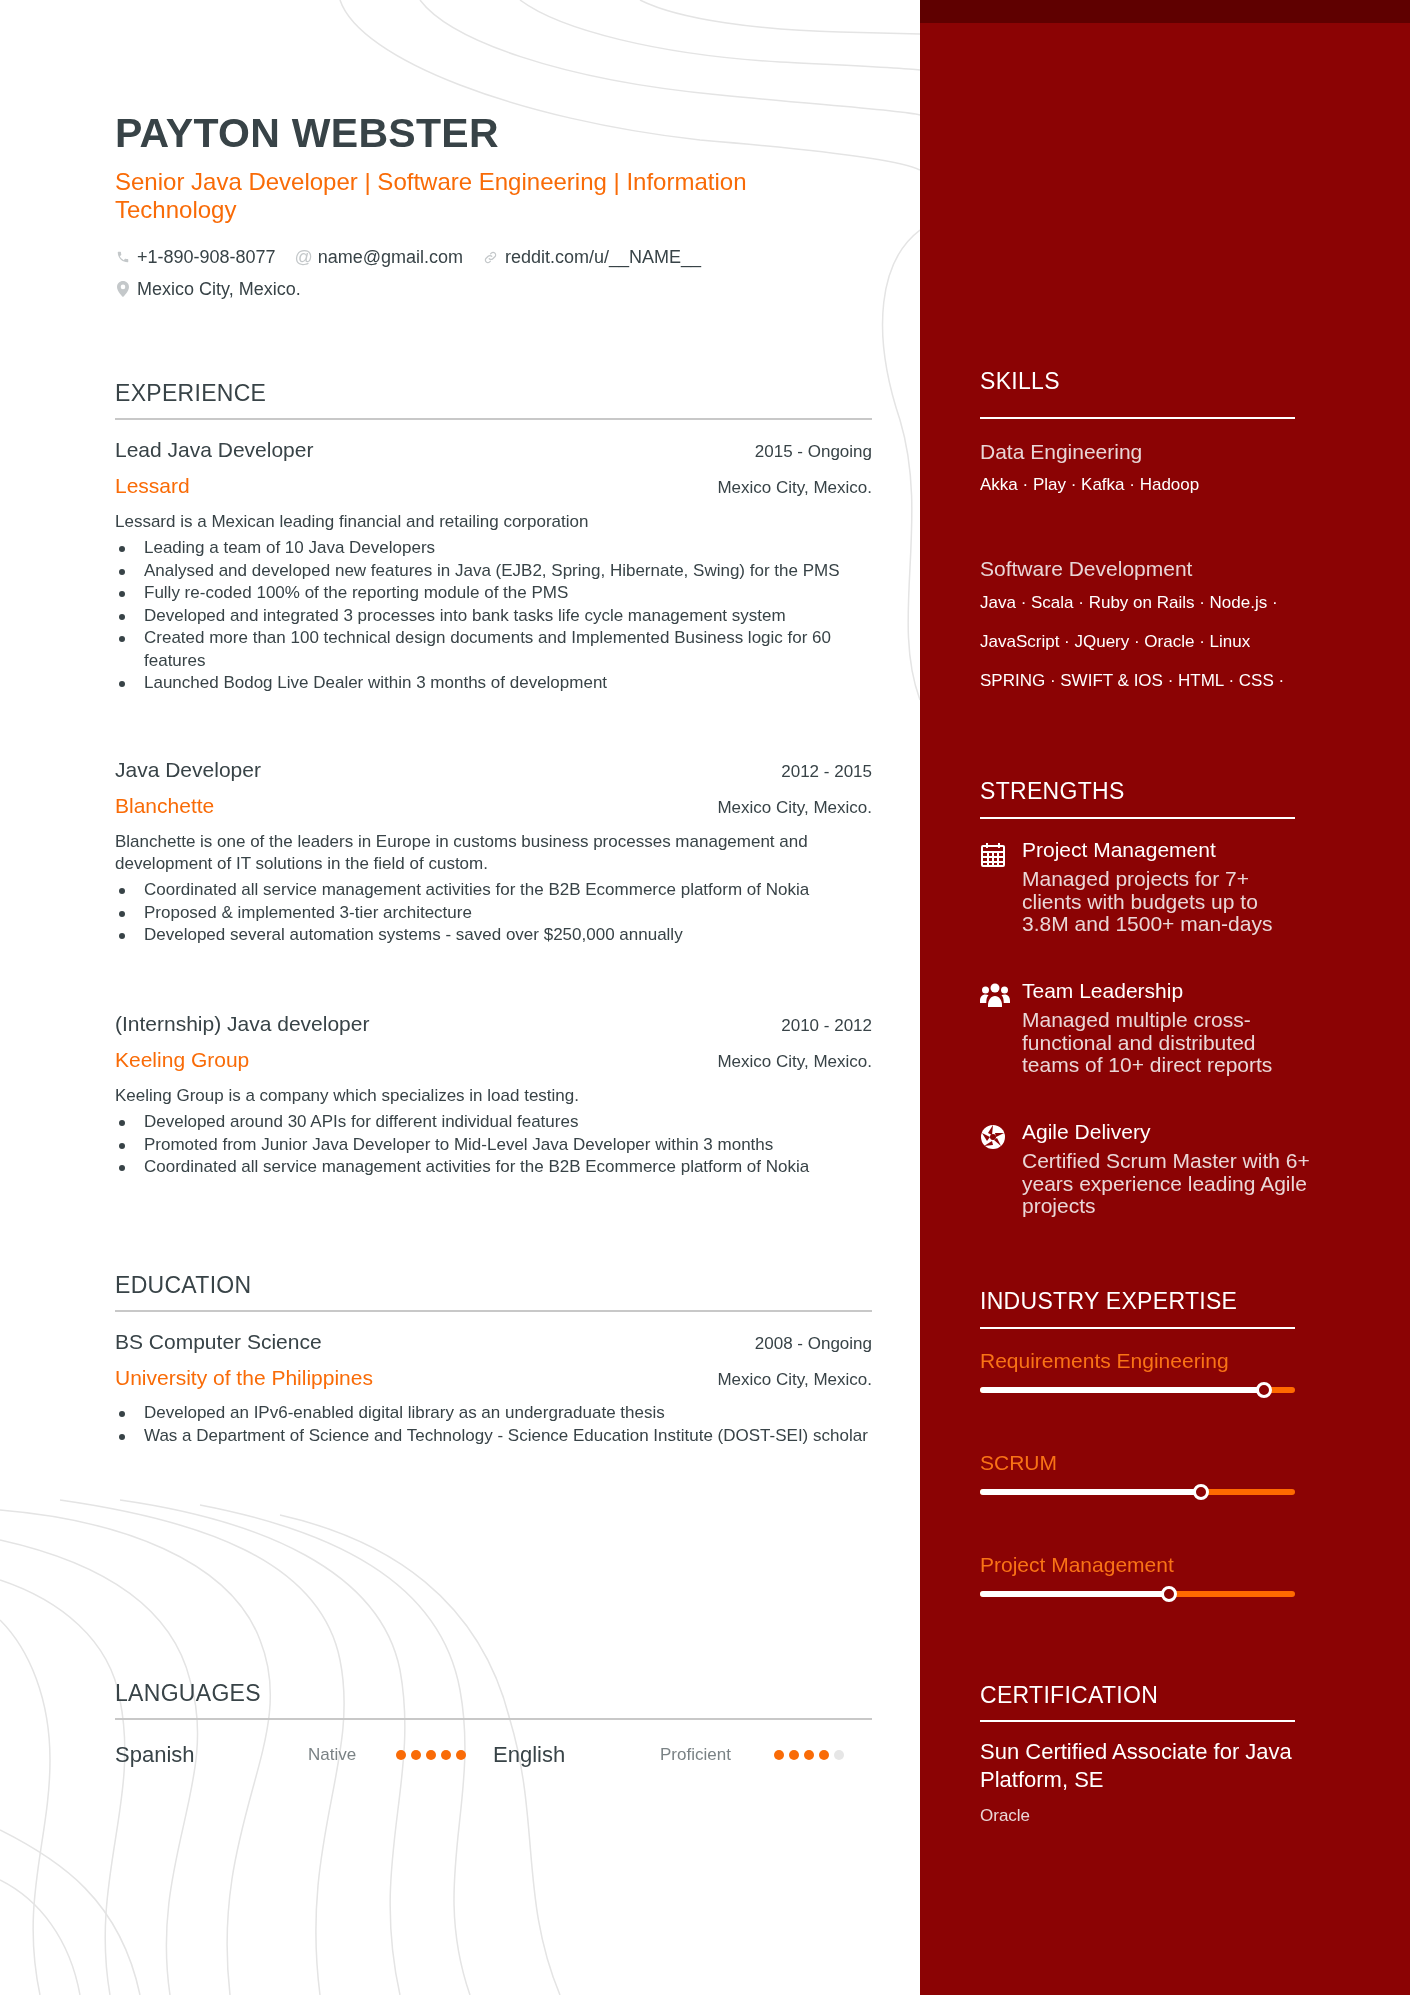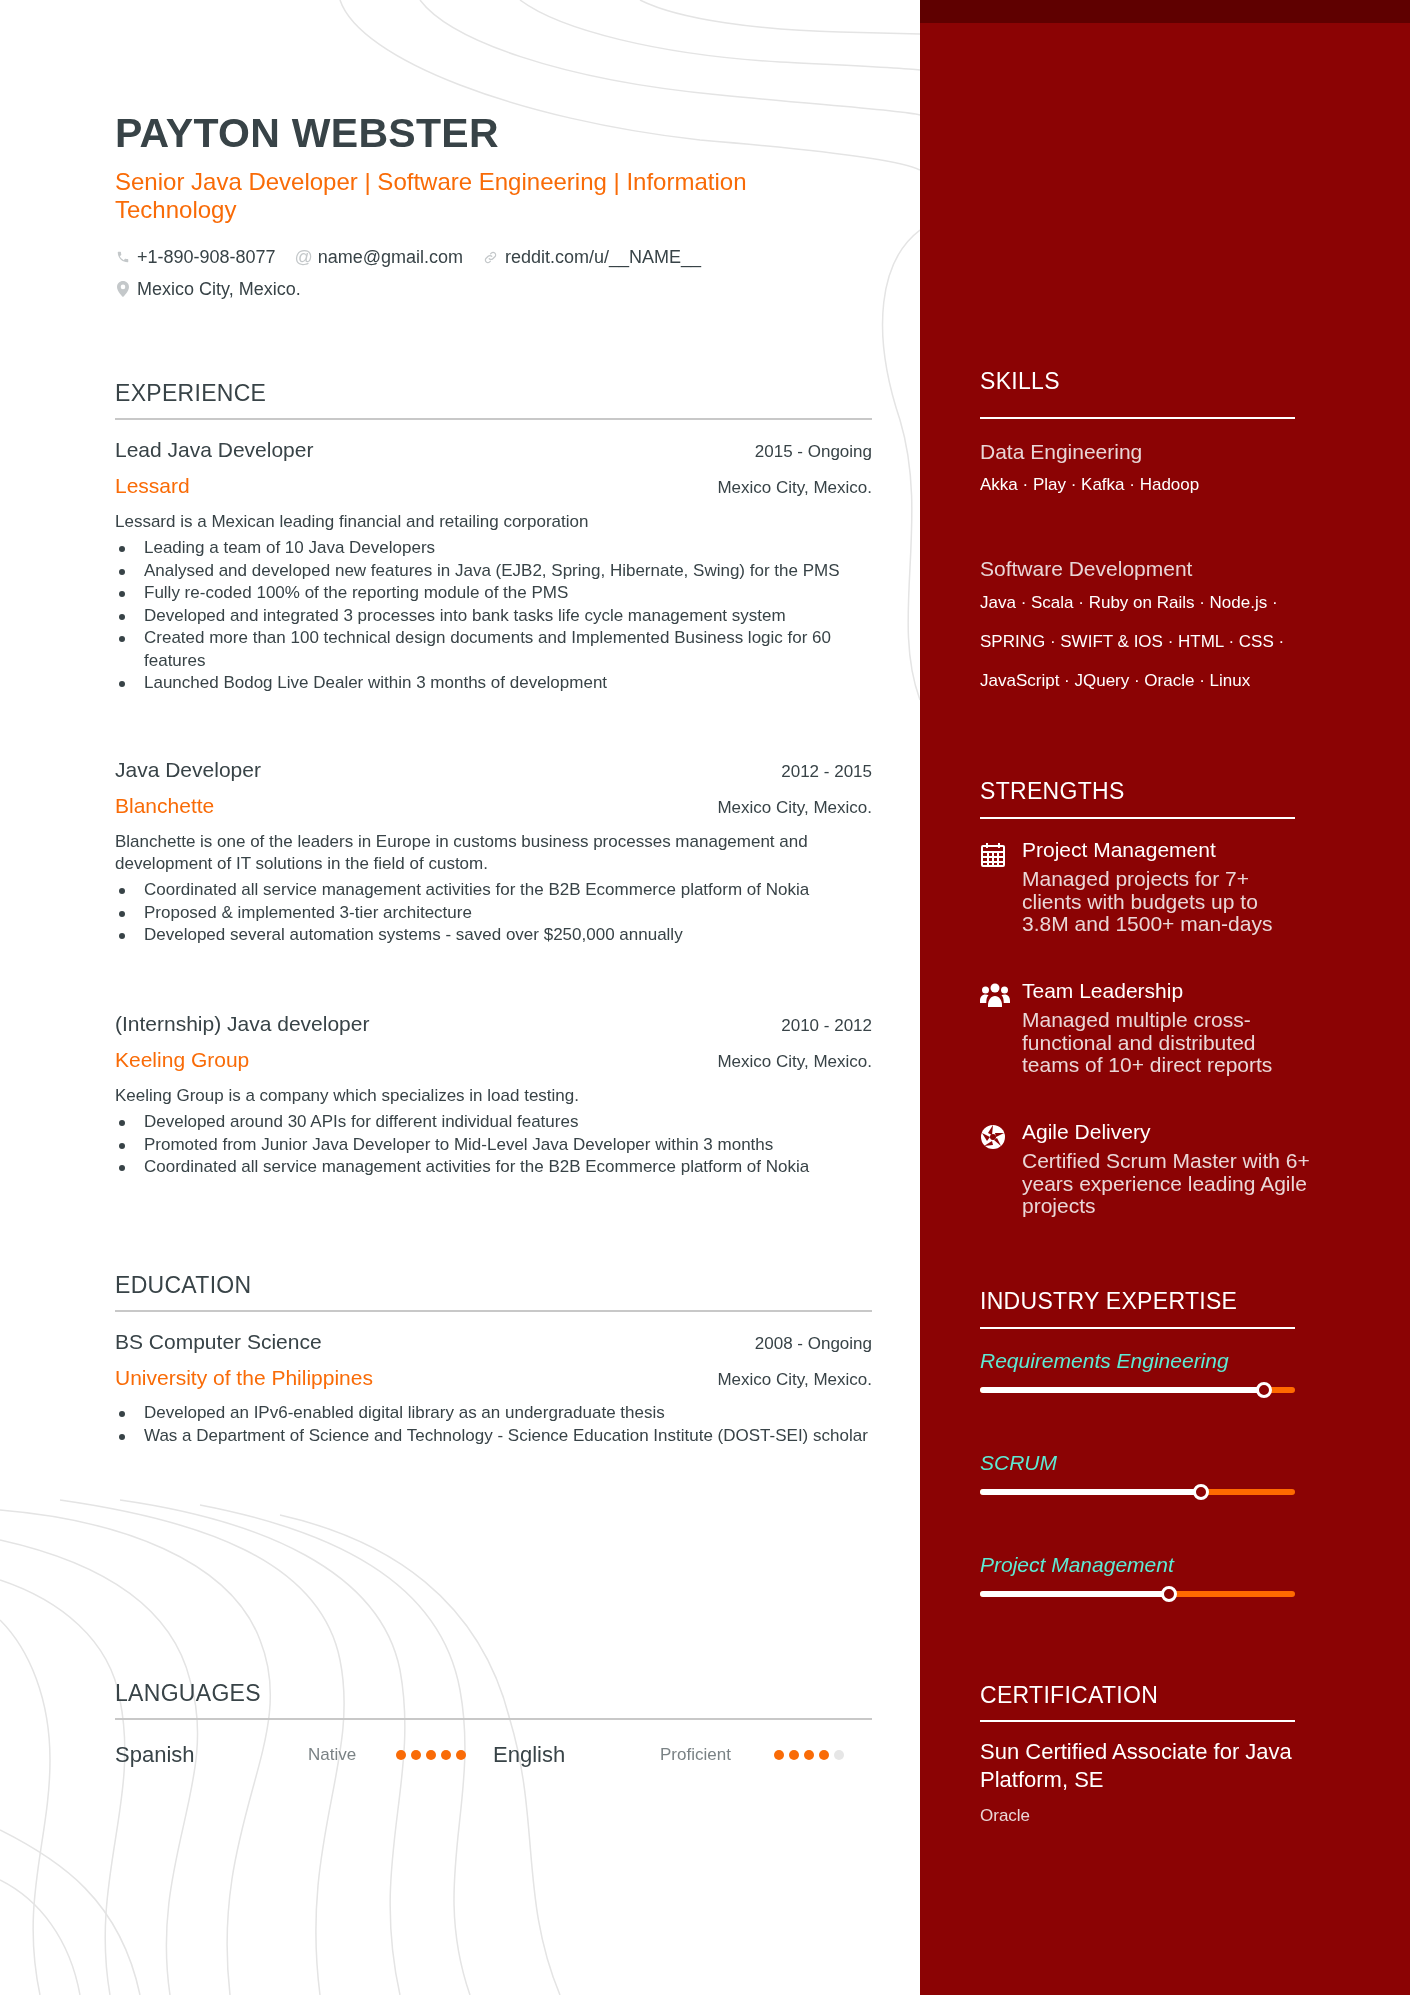--- a/index.html
+++ b/index.html
@@ -59,21 +59,21 @@
     .skill-group { position: absolute; left: 60px; width: 330px; }
     .skill-group .sg-title { font-size: 21px; color: #e8d6d6; margin-bottom: 10px; }
     .skill-group .sg-items { font-size: 17px; line-height: 39px; color: #ffffff; }
 
     .strength { position: absolute; left: 60px; width: 330px; display: flex; }
     .strength .s-ico { width: 30px; flex: none; padding-top: 4px; margin-right: 12px; }
     .strength .s-title { font-size: 21px; color: #ffffff; margin-bottom: 6px; }
     .strength .s-desc { font-size: 21px; line-height: 22.5px; color: #ead7d7; }
 
     .exp-item { position: absolute; left: 60px; width: 315px; }
-    .exp-item .e-label { font-size: 21px; color: #5eead4; margin-bottom: 14px; font-style: italic; }
+    .exp-item .e-label { font-size: 21px; color: #f97316; margin-bottom: 14px; }
     .slider { position: relative; width: 315px; height: 6px; border-radius: 3px; background: #ff6a00; }
     .slider .fill { position: absolute; left: 0; top: 0; height: 6px; border-radius: 3px; background: #ffffff; }
     .slider .knob { position: absolute; top: -5px; width: 16px; height: 16px; border-radius: 50%; background: #8b0304; border: 3px solid #ffffff; margin-left: -8px; }
 
     .cert { position: absolute; left: 60px; top: 1738px; width: 320px; }
     .cert .c-name { font-size: 22px; line-height: 28px; color: #ffffff; }
     .cert .c-org { font-size: 17px; color: #ead7d7; margin-top: 12px; }
   </style>
 </head>
 <body>
@@ -252,22 +252,22 @@
 
   <div class="skill-group" style="top:440px;">
     <div class="sg-title">Data Engineering</div>
     <div class="sg-items" style="line-height:22px;">Akka · Play · Kafka · Hadoop</div>
   </div>
 
   <div class="skill-group" style="top:557px;">
     <div class="sg-title" style="margin-bottom:2px;">Software Development</div>
     <div class="sg-items">
       <div>Java · Scala · Ruby on Rails · Node.js ·</div>
+      <div>JavaScript · JQuery · Oracle · Linux</div>
       <div>SPRING ·  SWIFT &amp; IOS · HTML · CSS ·</div>
-      <div>JavaScript · JQuery · Oracle · Linux</div>
     </div>
   </div>
 
   <div class="r-title" style="top:778px;">STRENGTHS</div>
   <div class="r-rule" style="top:817px;"></div>
 
   <div class="strength" style="top:838px;">
     <div class="s-ico">
       <svg width="26" height="26" viewBox="0 0 26 26">
           <g fill="none" stroke="#fff" stroke-width="2">

